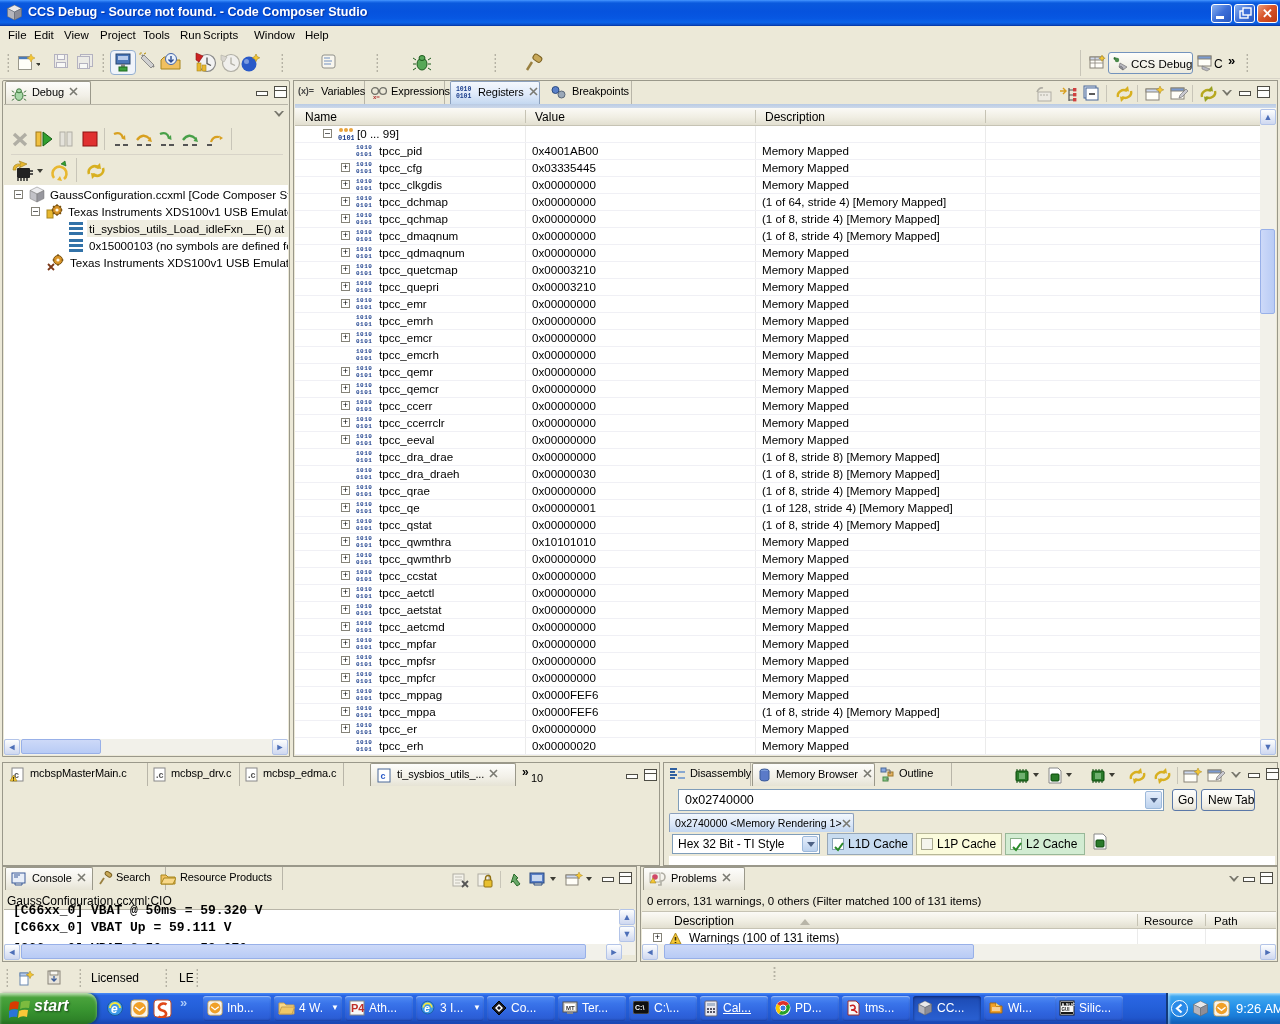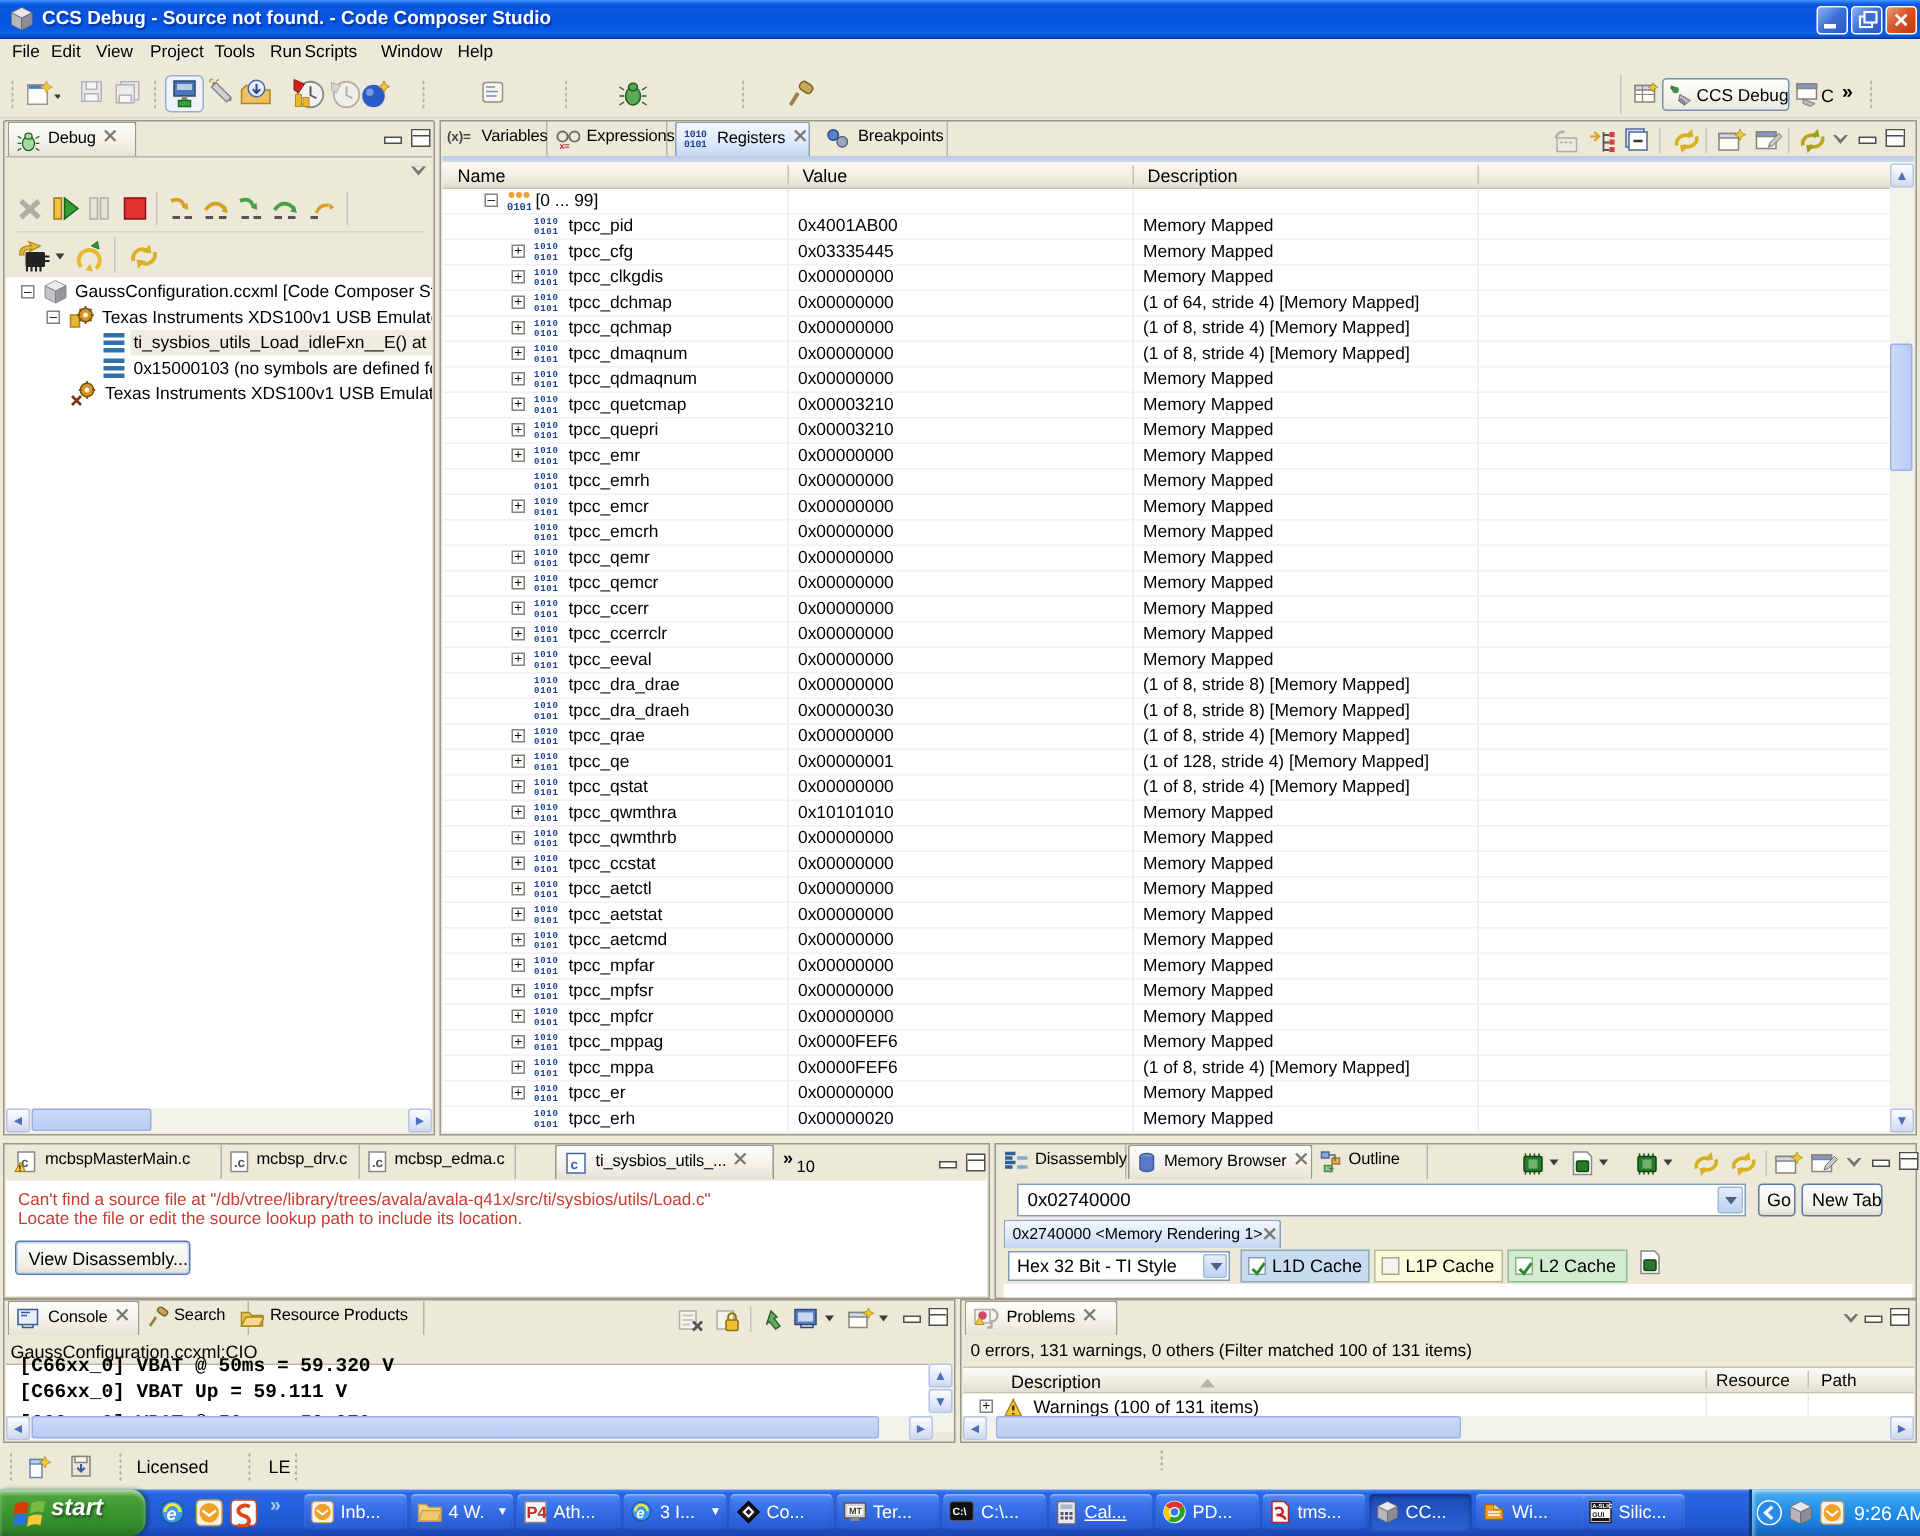--- a/index.html
+++ b/index.html
@@ -731,27 +731,20 @@
       <text x="3.4" y="11" font-size="9" font-weight="bold" fill="#2a5ac8">c</text>
     </svg>
     <span style="margin-left:20px;">ti_sysbios_utils_...</span><span class="closex"><svg class="xgl" width="9" height="9" viewBox="0 0 9 9">
           <path d="M1 1 L8 8 M8 1 L1 8" stroke="#7a7a72" stroke-width="1.6"></path>
         </svg></span>
   </div>
   <span class="abs" style="left:519px;top:2px;font-size:12px;font-weight:bold;">»</span>
   <span class="abs" style="left:528px;top:9px;font-size:11px;">10</span>
   <div class="mingl" style="left:622px;top:7px;"></div>
   <div class="maxgl" style="left:641px;top:6px;"></div>
-  <div id="editorbody">
-    <div style="position:absolute;left:8px;top:7px;font-size:11.4px;color:#c83c32;white-space:nowrap;">Can't find a source file at "/db/vtree/library/trees/avala/avala-q41x/src/ti/sysbios/utils/Load.c"</div>
-    <div style="position:absolute;left:8px;top:20px;font-size:11.4px;color:#c83c32;white-space:nowrap;">Locate the file or edit the source lookup path to include its location.</div>
-    <div style="position:absolute;left:6px;top:40px;width:117px;height:23px;border:1px solid #5a78a8;border-radius:3px;background:linear-gradient(to bottom,#fefefc,#f0eee4 80%,#e0ddd0);box-shadow:inset 0 0 0 1px #c8d8ee;">
-      <span style="position:absolute;left:8px;top:4px;font-size:12px;">View Disassembly...</span>
-    </div>
-  </div>
 </div>
 <div id="mempanel" class="panel">
   <div class="tab" style="left:1px;width:86px;">
     <svg style="position:absolute;left:4px;top:4px;" width="17" height="15" viewBox="0 0 17 15">
       <path d="M1 2 h7 M1 5 h5 M1 8 h7 M1 11 h5" stroke="#3060a0" stroke-width="2.2"></path>
       <path d="M9 5 h7 M9 11 h7" stroke="#88a8d0" stroke-width="2.2"></path>
     </svg>
     <span style="margin-left:19px;">Disassembly</span>
   </div>
   <div class="tab sel" style="left:88px;width:123px;">

